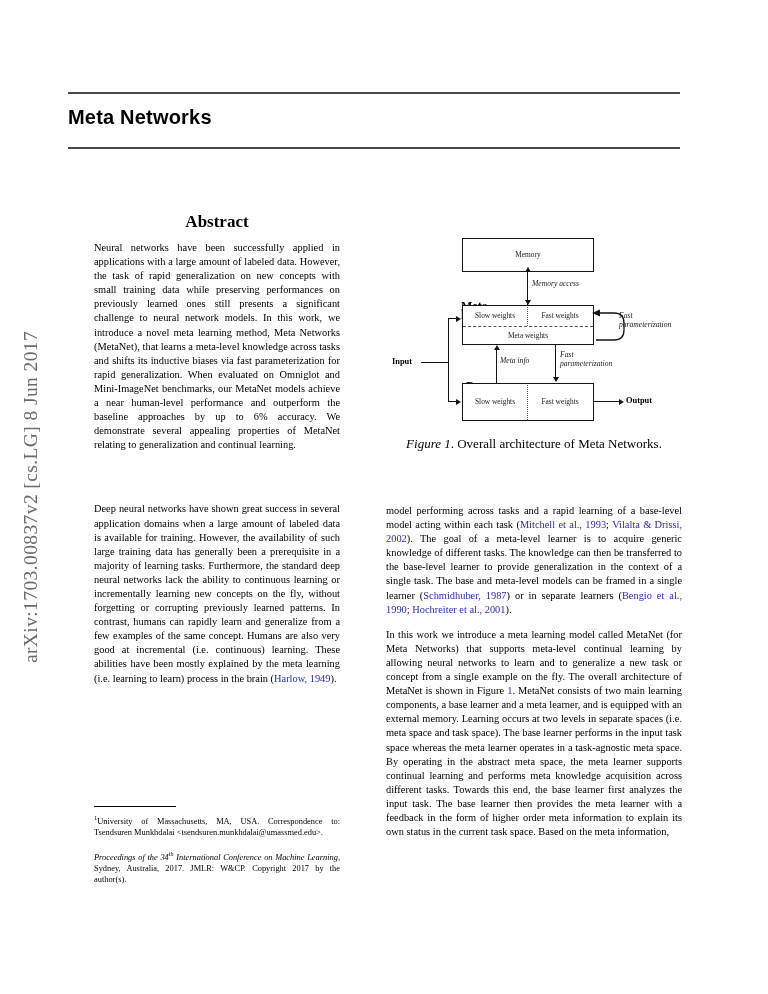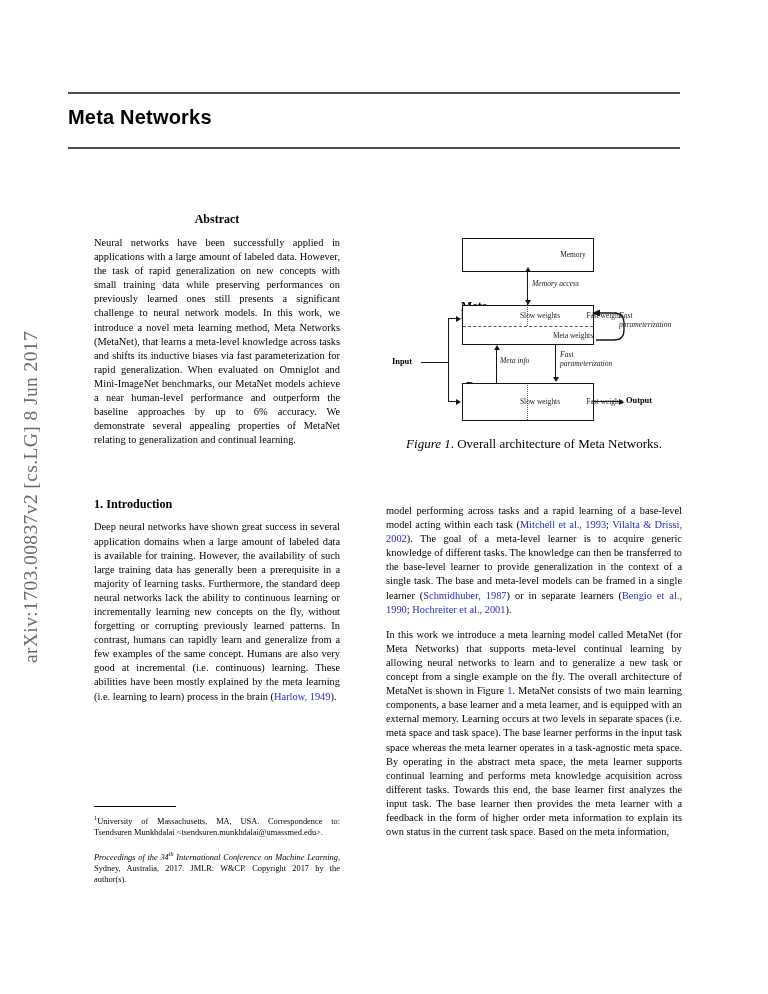--- a/index.html
+++ b/index.html
@@ -90,21 +90,21 @@
   }
   .col-right {
     position: absolute;
     left: 386px;
     top: 234px;
     width: 296px;
   }
 
   .abstract-head {
     text-align: center;
-    font-size: 12px;
+    font-size: 17px;
     font-weight: bold;
     margin: 0 0 9px 0;
   }
 
   p.body-text {
     margin: 0;
     font-size: 10.4px;
     line-height: 14.1px;
     text-align: justify;
     text-justify: inter-word;
@@ -182,21 +182,20 @@
     border: 1.7px solid #151515;
     background: #ffffff;
     box-sizing: border-box;
   }
   .flabel {
     position: absolute;
     font-size: 7.4px;
     text-align: center;
     white-space: nowrap;
     color: #1a1a1a;
-    padding-left: 45px;
   }
   .flabel-bold {
     position: absolute;
     font-size: 12px;
     font-weight: bold;
     white-space: nowrap;
     line-height: 9.4px;
     color: #000;
     margin-top: 24px;
   }
@@ -264,21 +263,20 @@
   <div class="rule rule-top"></div>
   <div class="paper-title">Meta Networks</div>
   <div class="rule rule-bot"></div>
 
 
   <div class="col-left">
     <div class="abstract-head">Abstract</div>
     <p class="body-text">Neural networks have been successfully applied in applications with a large amount of labeled data. However, the task of rapid generalization on new concepts with small training data while preserving performances on previously learned ones still presents a significant challenge to neural network models. In this work, we introduce a novel meta learning method, Meta Networks (MetaNet), that learns a meta-level knowledge across tasks and shifts its inductive biases via fast parameterization for rapid generalization. When evaluated on Omniglot and Mini-ImageNet benchmarks, our MetaNet models achieve a near human-level performance and outperform the baseline approaches by up to 6% accuracy. We demonstrate several appealing properties of MetaNet relating to generalization and continual learning.</p>
 
     <div class="intro-block">
-      <div class="section-head">1. Introduction</div>
       <p class="body-text"><span>Deep neural networks have shown great success in several application domains when a large amount of labeled data is available for training. However, the availability of such large training data has generally been a prerequisite in a majority of learning tasks. Furthermore, the standard deep neural networks lack the ability to continuous learning or incrementally learning new concepts on the fly, without forgetting or corrupting previously learned patterns. In contrast, humans can rapidly learn and generalize from a few examples of the same concept. Humans are also very good at incremental (i.e. continuous) learning. These abilities have been mostly explained by the meta learning (i.e. learning to learn) process in the brain (</span><span class="cite">Harlow, 1949</span><span>).</span></p>
     </div>
   </div>
 
   <div class="footnote">
     <div class="fn-rule"></div>
     <p class="fn-text"><sup>1</sup><span>University of Massachusetts, MA, USA. Correspondence to: Tsendsuren Munkhdalai &lt;tsendsuren.munkhdalai@umassmed.edu&gt;.</span></p>
     <p class="fn-proc"><span>Proceedings of the </span><span>34</span><sup>th</sup><span> International Conference on Machine Learning</span><span class="up">, Sydney, Australia, 2017. JMLR: W&amp;CP. Copyright 2017 by the author(s).</span></p>
   </div>
 

